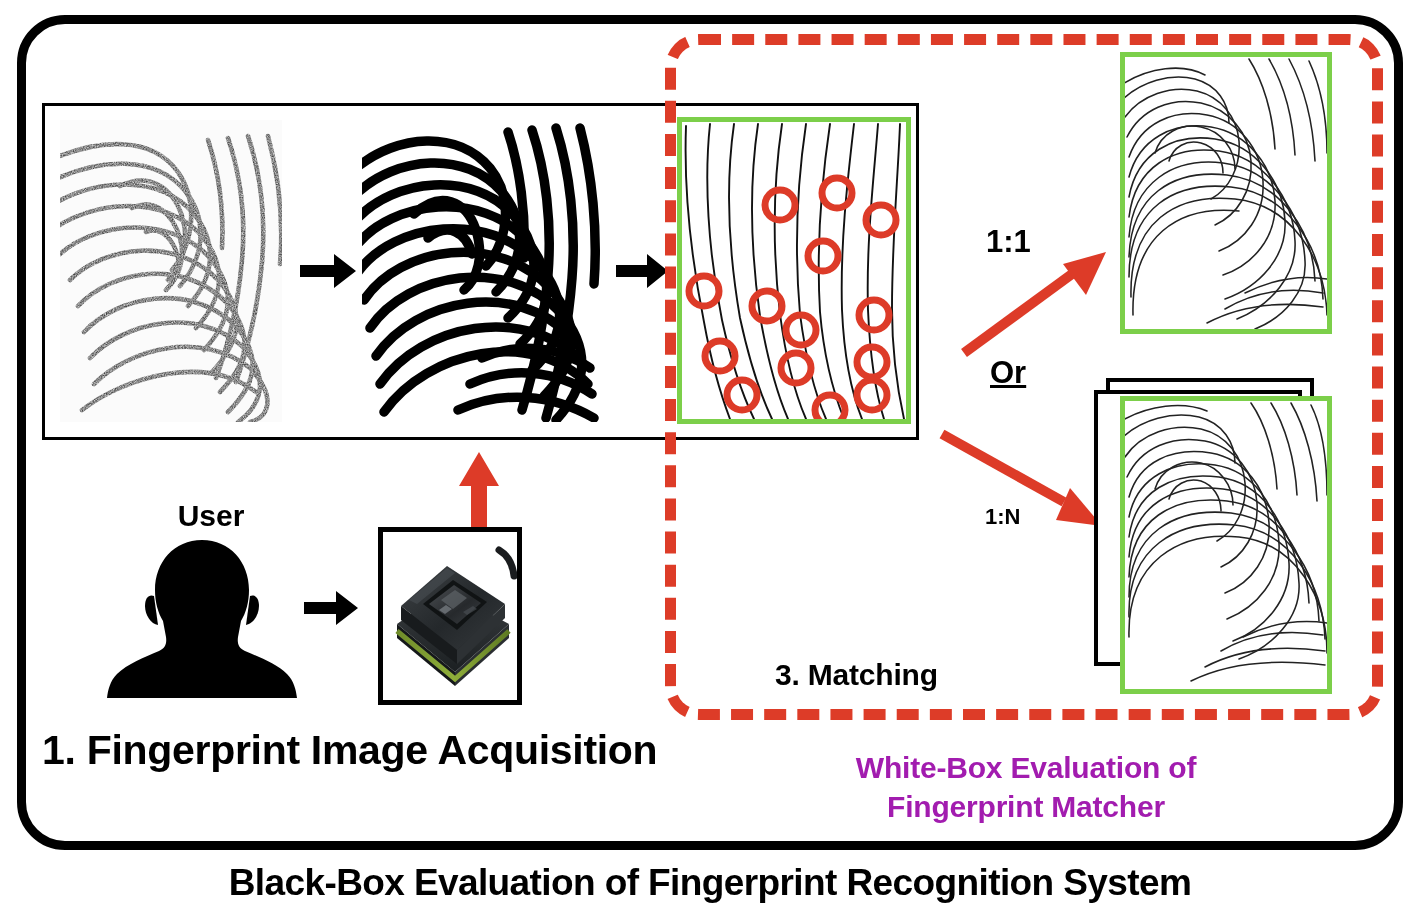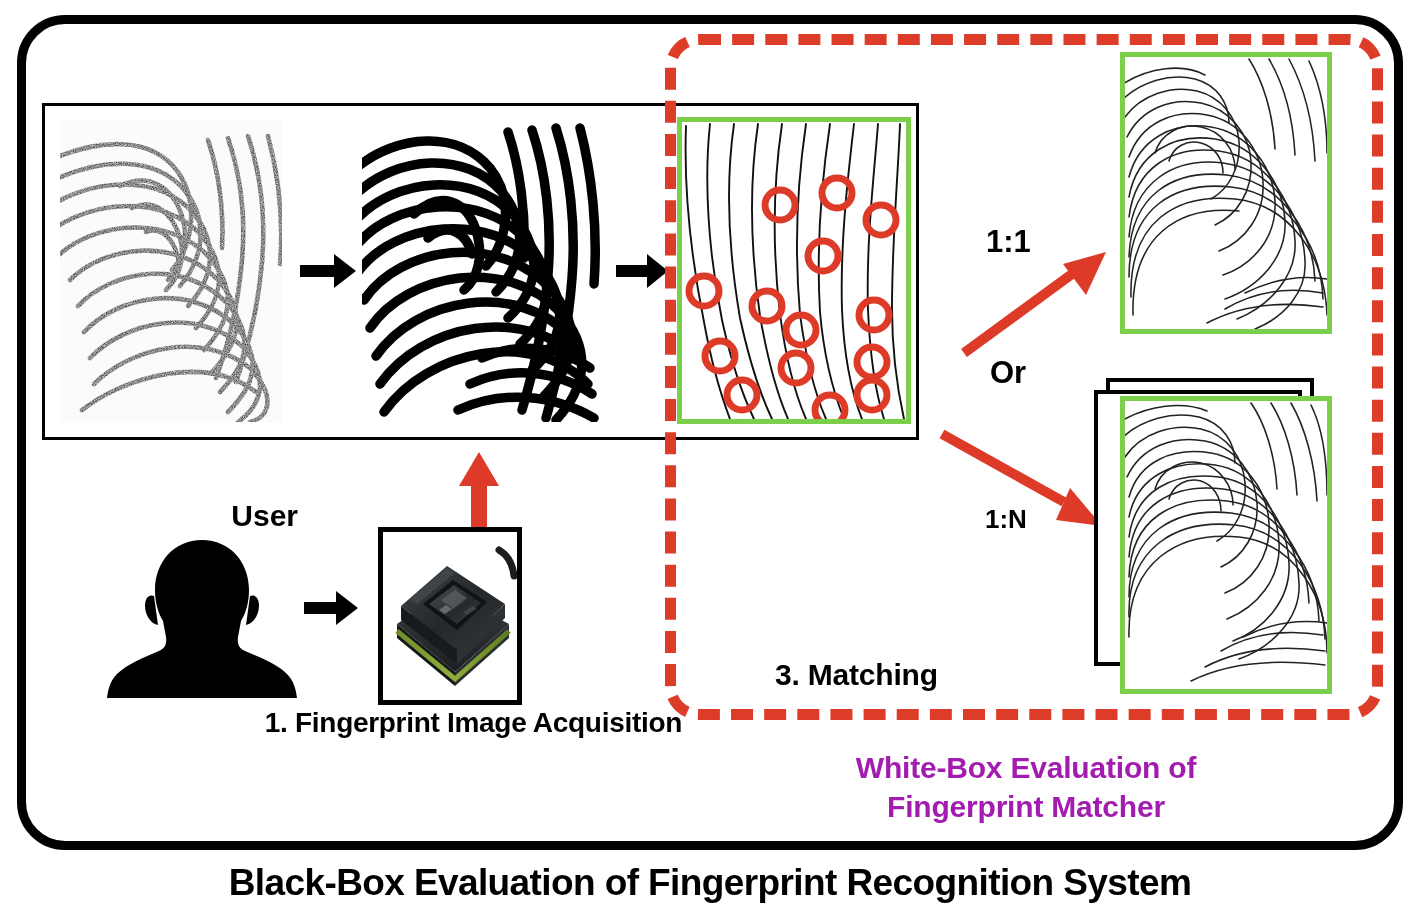--- a/index.html
+++ b/index.html
@@ -28,26 +28,26 @@
     border:3px solid #000;box-sizing:border-box;background:#fff;
   }
   .fe-title{
     position:absolute;left:42px;top:62px;width:877px;
     text-align:center;font-size:31px;font-weight:bold;color:#000;
     letter-spacing:-0.2px;
   }
 
   
   .lbl{position:absolute;color:#000;font-weight:bold;white-space:nowrap;text-align:right;}
-  .lbl-acq{left:42px;top:707px;width:640px;text-align:right;font-size:28px;letter-spacing:-0.3px;}
-  .lbl-user{left:148px;top:499px;width:150px;font-size:30px;}
+  .lbl-acq{left:42px;top:727px;width:640px;text-align:left;font-size:41px;letter-spacing:-0.3px;}
+  .lbl-user{left:136px;top:499px;width:150px;text-align:center;font-size:30px;}
   .lbl-match{left:775px;top:658px;font-size:30px;letter-spacing:-0.2px;}
   .lbl-11{left:986px;top:224px;font-size:31px;}
-  .lbl-or{left:990px;top:355px;font-size:31px;}
-  .lbl-1n{left:985px;top:504px;font-size:26px;}
+  .lbl-or{left:990px;top:355px;font-size:31px;text-decoration:underline;}
+  .lbl-1n{left:985px;top:504px;font-size:22px;}
   .lbl-wb{
     position:absolute;left:676px;top:748px;width:700px;text-align:center;
     color:#a21caf;font-size:30px;font-weight:bold;line-height:39px;
     letter-spacing:-0.2px;
   }
   .lbl-bottom{
     position:absolute;left:0px;top:862px;width:1420px;text-align:center;
     color:#000000;font-size:37px;font-weight:bold;letter-spacing:-0.6px;
   }
 

